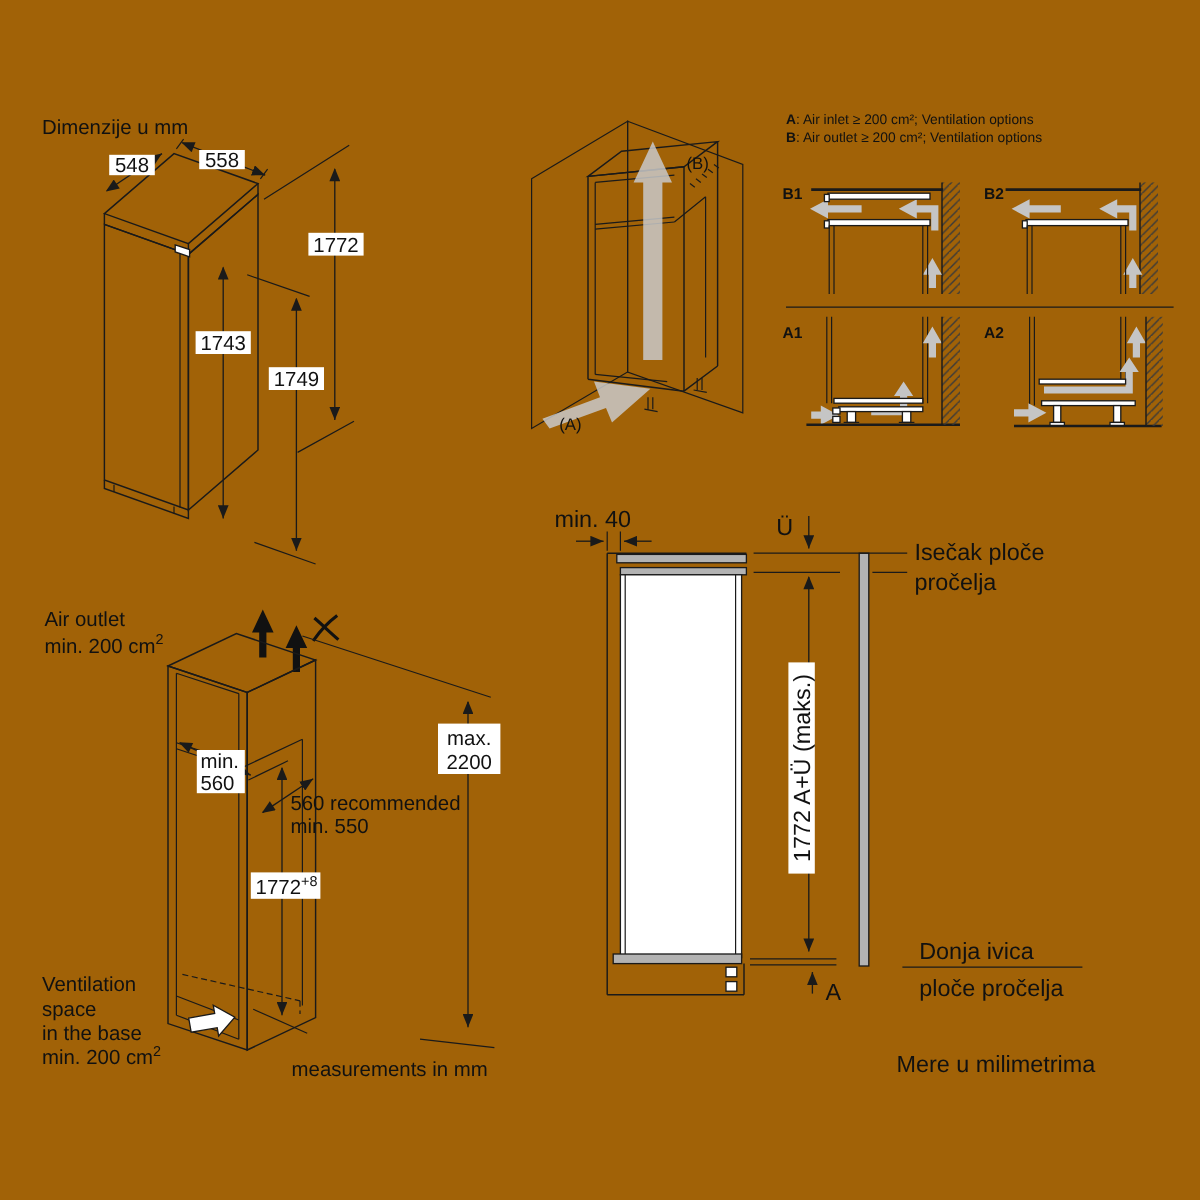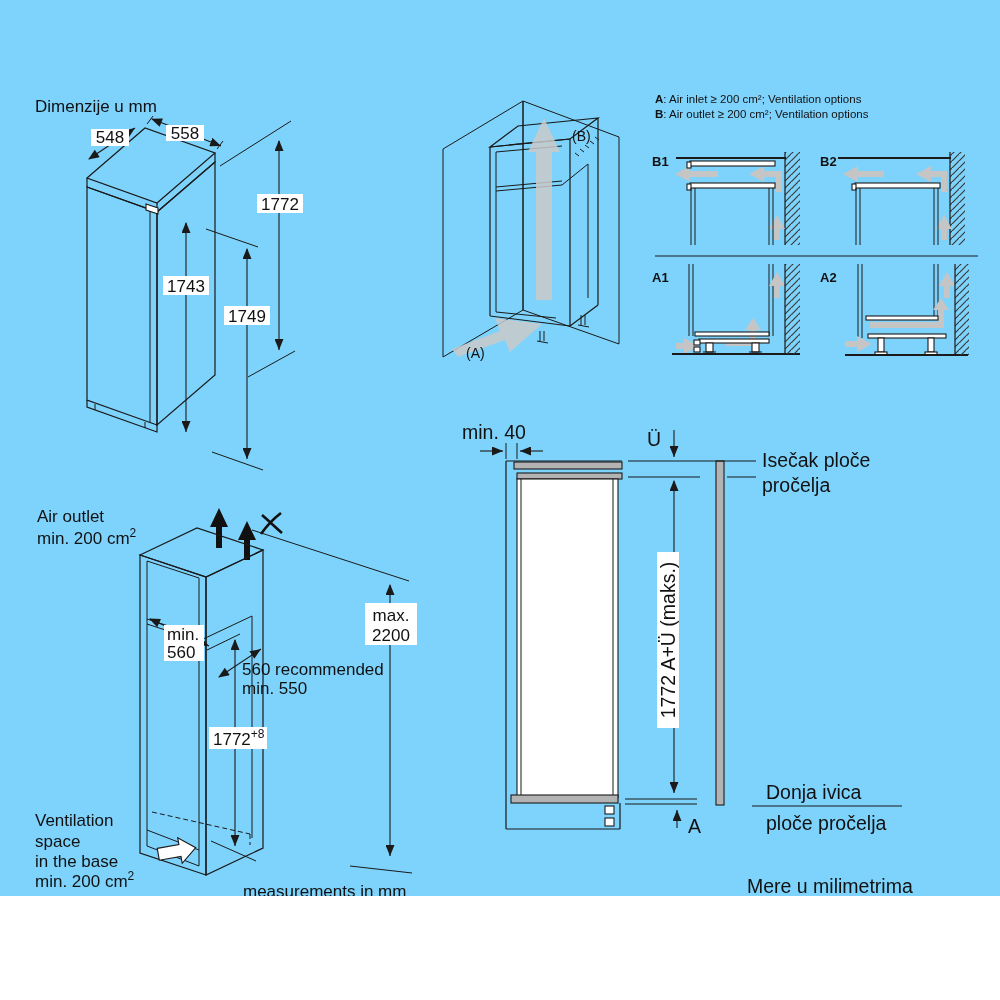--- a/index.html
+++ b/index.html
@@ -1,16 +1,16 @@
 <!DOCTYPE html>
 <html><head>
 <meta charset="utf-8">
 <style>
   html,body{margin:0;padding:0;background:#fff;}
-  #page{position:relative;width:1000px;height:896px;background:#7dd3fc;overflow:hidden;}
+  #page{position:relative;width:1000px;height:1000px;background:#a16207;overflow:hidden;}
   svg{display:block;}
   text{font-family:"Liberation Sans","DejaVu Sans",sans-serif;fill:#111;}
   .ln{stroke:#1a1a1a;stroke-width:1.2;fill:none;}
   .ln2{stroke:#1a1a1a;stroke-width:2.2;fill:none;}
   .thin{stroke:#1a1a1a;stroke-width:1;fill:none;}
   .wht{fill:#fff;stroke:#1a1a1a;stroke-width:1.1;}
   .dash{stroke:#1a1a1a;stroke-width:1;fill:none;stroke-dasharray:5 3;}
   .dimln{stroke:#1a1a1a;stroke-width:1.1;fill:none;marker-start:url(#as);marker-end:url(#ae);}
   .dime{stroke:#1a1a1a;stroke-width:1.1;fill:none;marker-end:url(#ae);}
   .flow{fill:#c5c5c5;}

